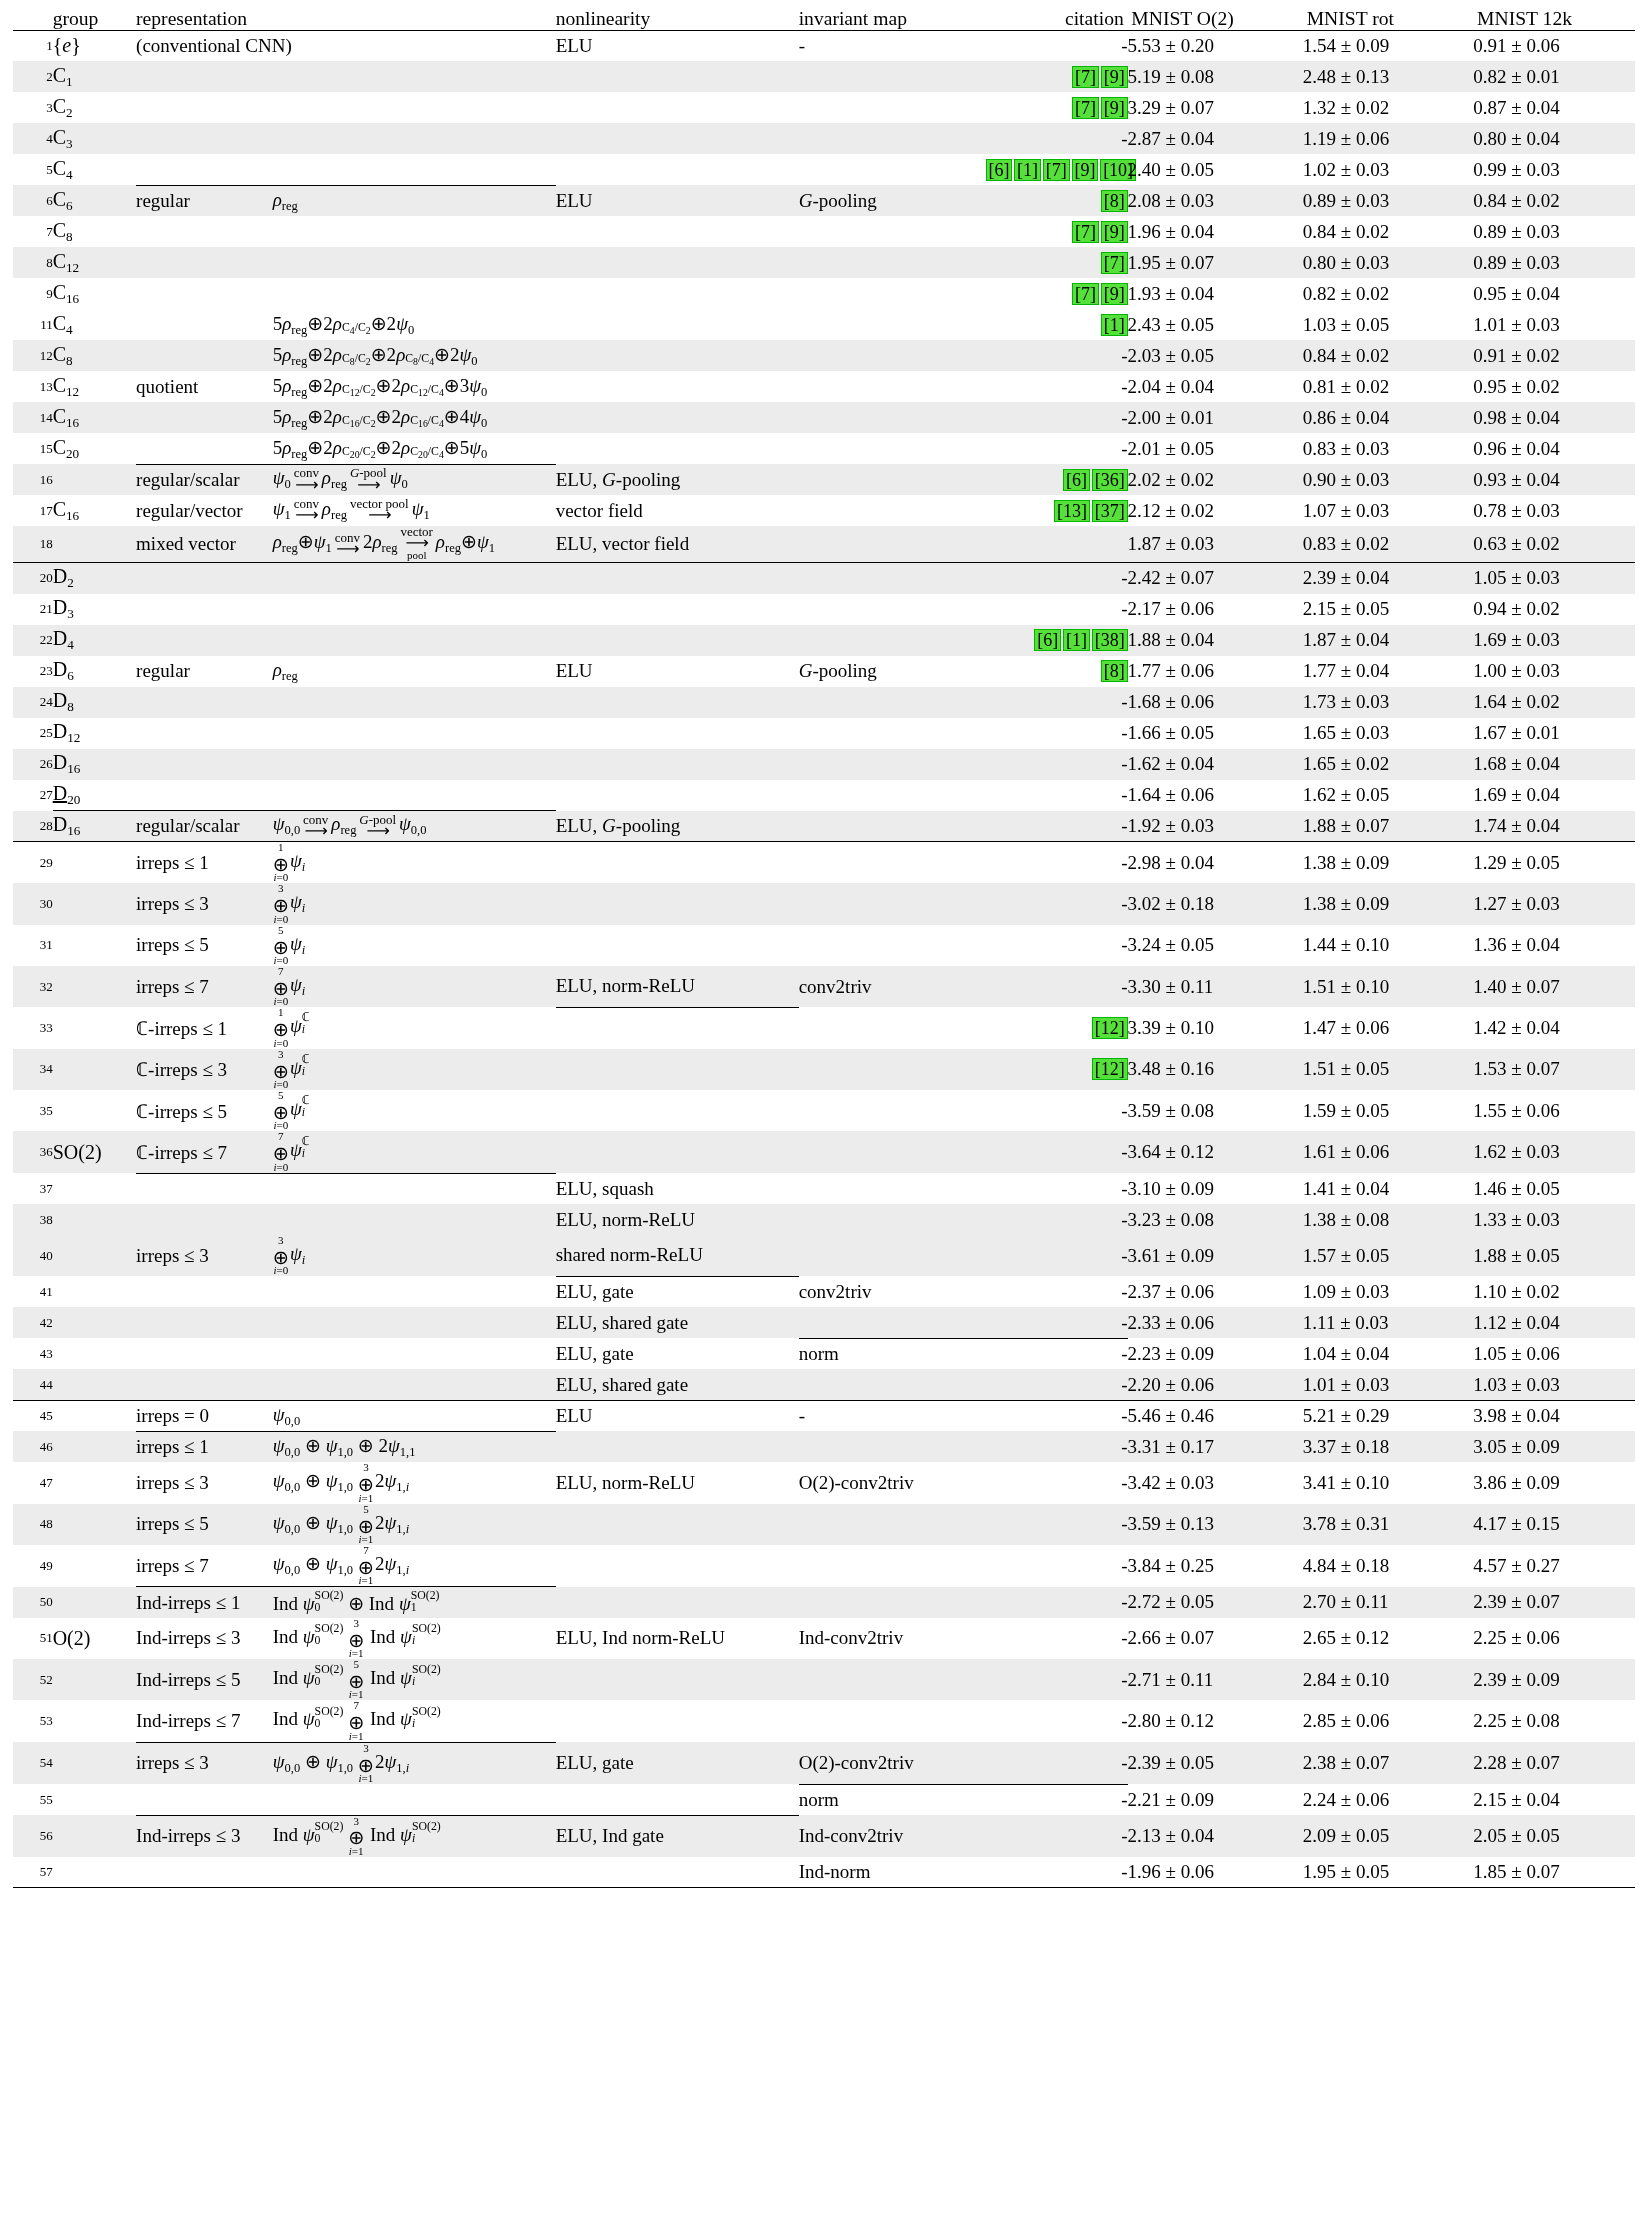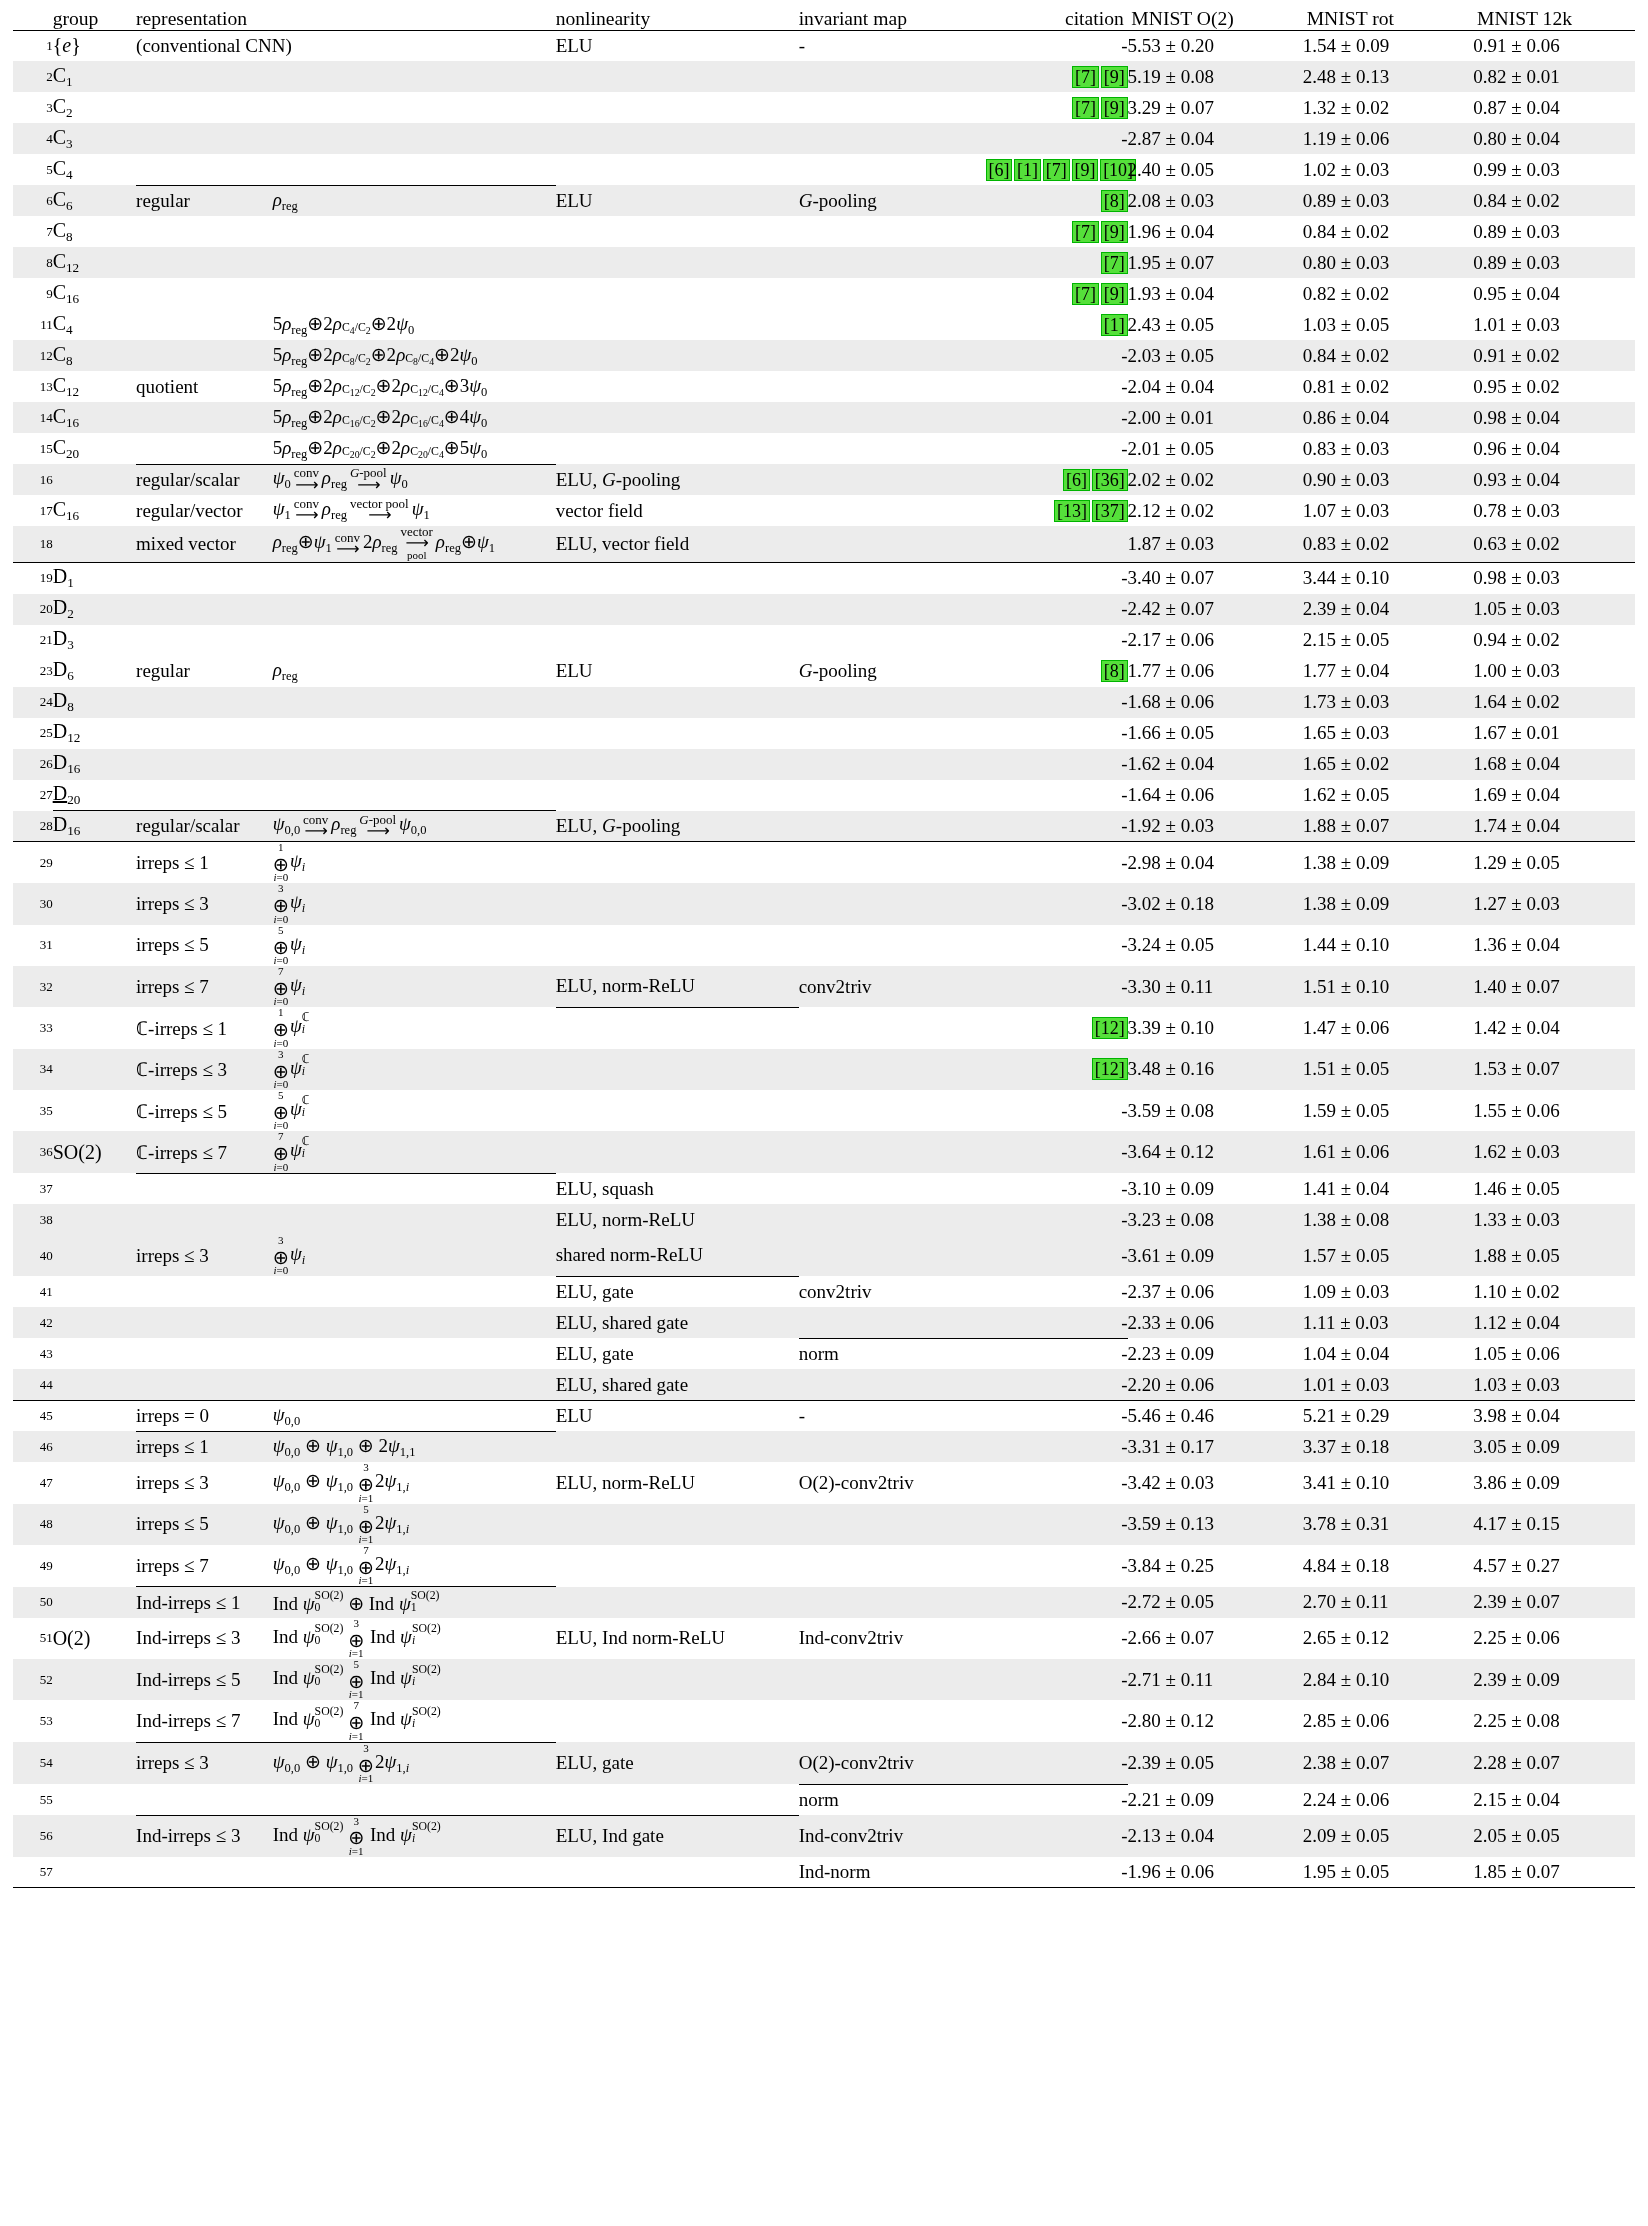--- a/index.html
+++ b/index.html
@@ -355,32 +355,20 @@
           <td class="group" style="border-bottom: 1px solid rgb(0, 0, 0);"></td>
           <td class="rep1" style="border-bottom: 1px solid rgb(0, 0, 0);">mixed vector</td>
           <td class="rep2" style="border-bottom: 1px solid rgb(0, 0, 0);"><span class="mi">ρ</span><span class="sub">reg</span>⊕<span class="mi">ψ</span><span class="sub">1</span><span class="arrowbox"><span class="lbl">conv</span><span class="arr">⟶</span></span>2<span class="mi">ρ</span><span class="sub">reg</span><span class="arrowbox"><span class="lbl">vector</span><span class="arr">⟶</span><span class="lbl2">pool</span></span><span class="mi">ρ</span><span class="sub">reg</span>⊕<span class="mi">ψ</span><span class="sub">1</span></td>
           <td class="nonlin">ELU, vector field</td>
           <td class="inv"></td>
           <td class="cit"></td>
           <td class="num">1.87 ± 0.03</td>
           <td class="num">0.83 ± 0.02</td>
           <td class="num">0.63 ± 0.02</td>
         </tr>
-        <tr>
-          <td class="idx">19</td>
-          <td class="group">D<span class="sub">1</span></td>
-          <td class="rep1"></td>
-          <td class="rep2"></td>
-          <td class="nonlin"></td>
-          <td class="inv"></td>
-          <td class="cit"><span class="dash">-</span></td>
-          <td class="num">3.40 ± 0.07</td>
-          <td class="num">3.44 ± 0.10</td>
-          <td class="num">0.98 ± 0.03</td>
-        </tr>
         <tr class="shade">
           <td class="idx">20</td>
           <td class="group">D<span class="sub">2</span></td>
           <td class="rep1"></td>
           <td class="rep2"></td>
           <td class="nonlin"></td>
           <td class="inv"></td>
           <td class="cit"><span class="dash">-</span></td>
           <td class="num">2.42 ± 0.07</td>
           <td class="num">2.39 ± 0.04</td>
@@ -390,20 +378,32 @@
           <td class="idx">21</td>
           <td class="group">D<span class="sub">3</span></td>
           <td class="rep1"></td>
           <td class="rep2"></td>
           <td class="nonlin"></td>
           <td class="inv"></td>
           <td class="cit"><span class="dash">-</span></td>
           <td class="num">2.17 ± 0.06</td>
           <td class="num">2.15 ± 0.05</td>
           <td class="num">0.94 ± 0.02</td>
+        </tr>
+        <tr class="shade">
+          <td class="idx">22</td>
+          <td class="group">D<span class="sub">4</span></td>
+          <td class="rep1"></td>
+          <td class="rep2"></td>
+          <td class="nonlin"></td>
+          <td class="inv"></td>
+          <td class="cit"><span class="cite">[6]</span><span class="cite">[1]</span><span class="cite">[38]</span></td>
+          <td class="num">1.88 ± 0.04</td>
+          <td class="num">1.87 ± 0.04</td>
+          <td class="num">1.69 ± 0.03</td>
         </tr>
         <tr>
           <td class="idx">23</td>
           <td class="group">D<span class="sub">6</span></td>
           <td class="rep1">regular</td>
           <td class="rep2"><span class="mi">ρ</span><span class="sub">reg</span></td>
           <td class="nonlin">ELU</td>
           <td class="inv"><span class="mi">G</span>-pooling</td>
           <td class="cit"><span class="cite">[8]</span></td>
           <td class="num">1.77 ± 0.06</td>

